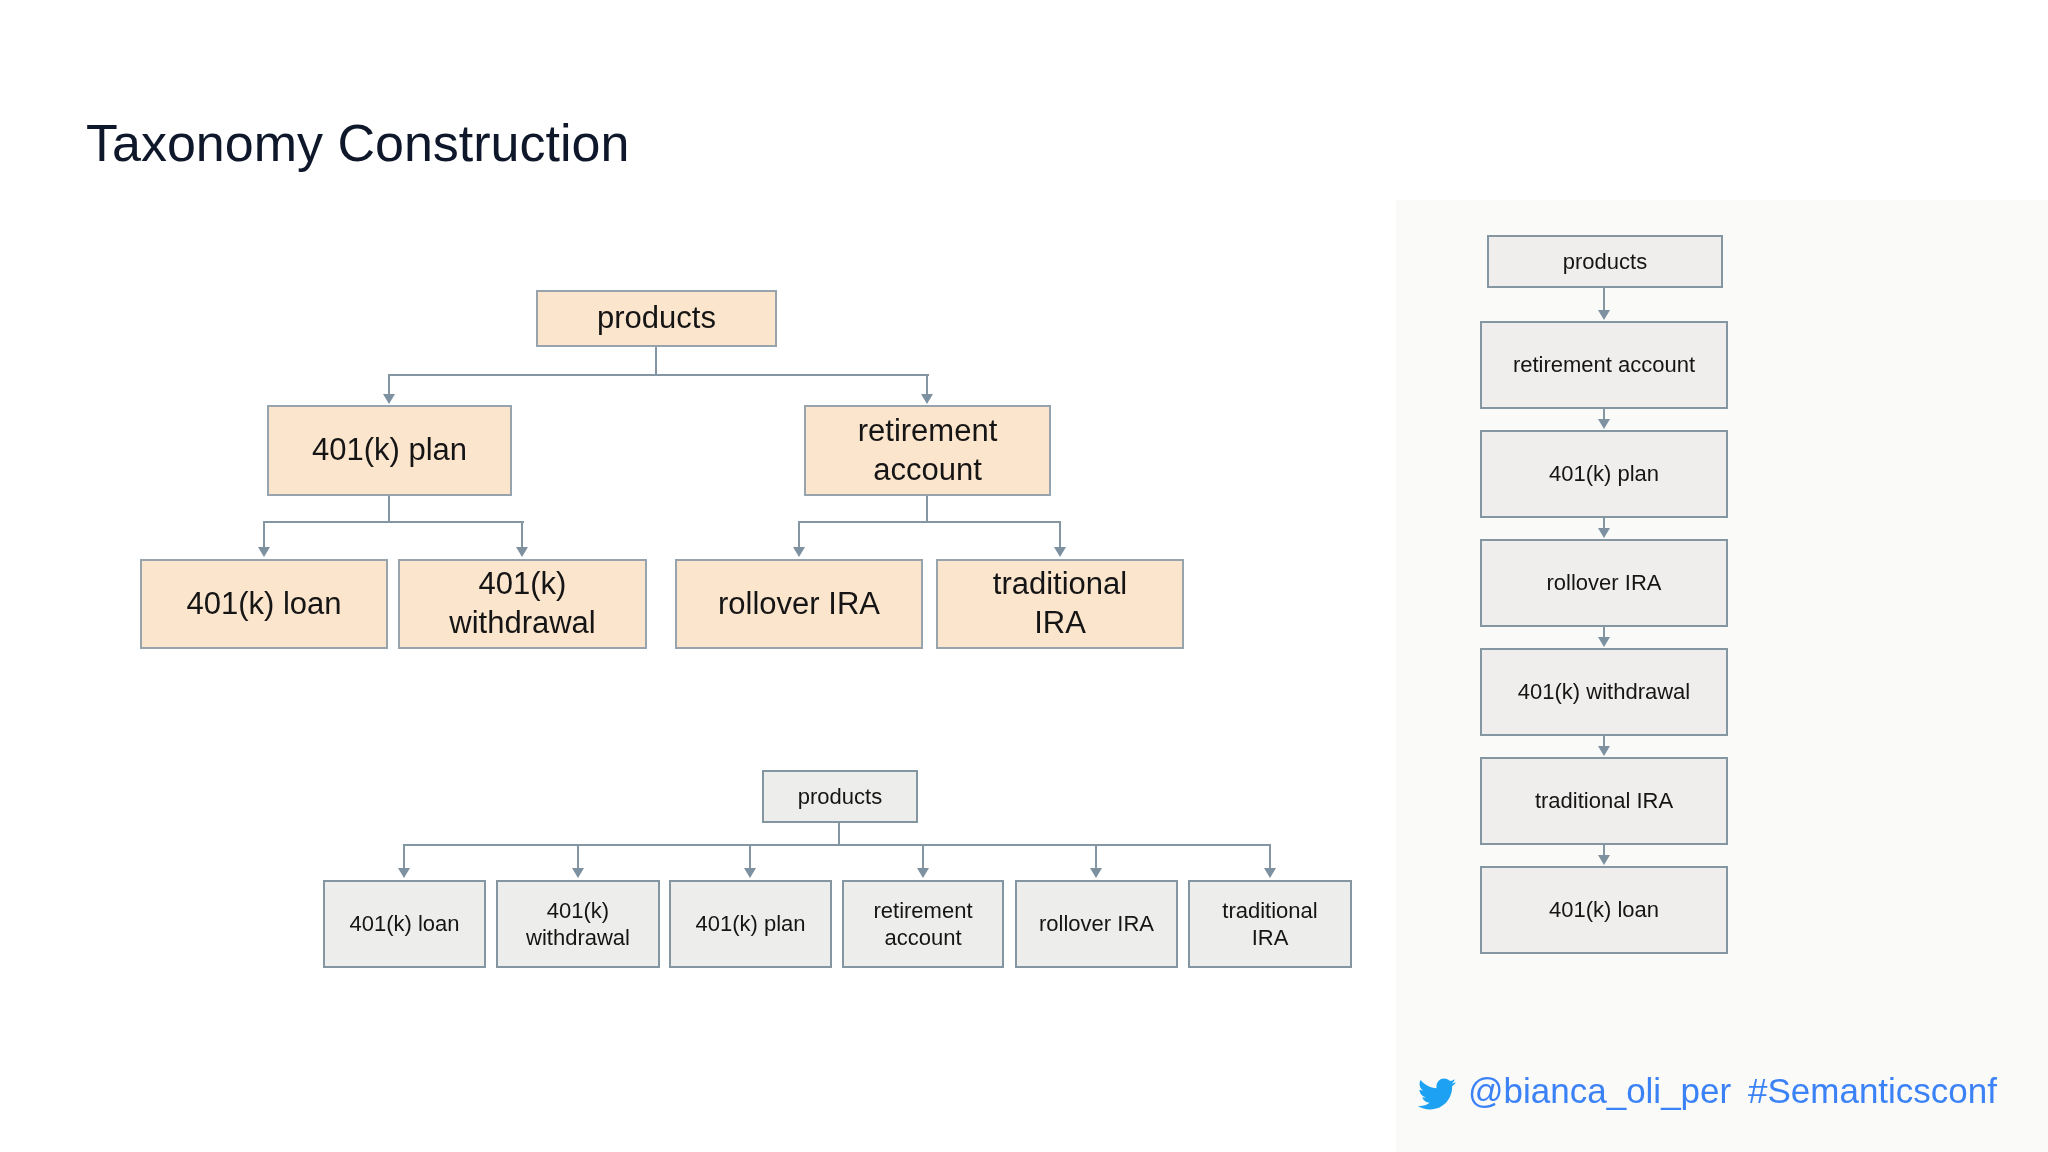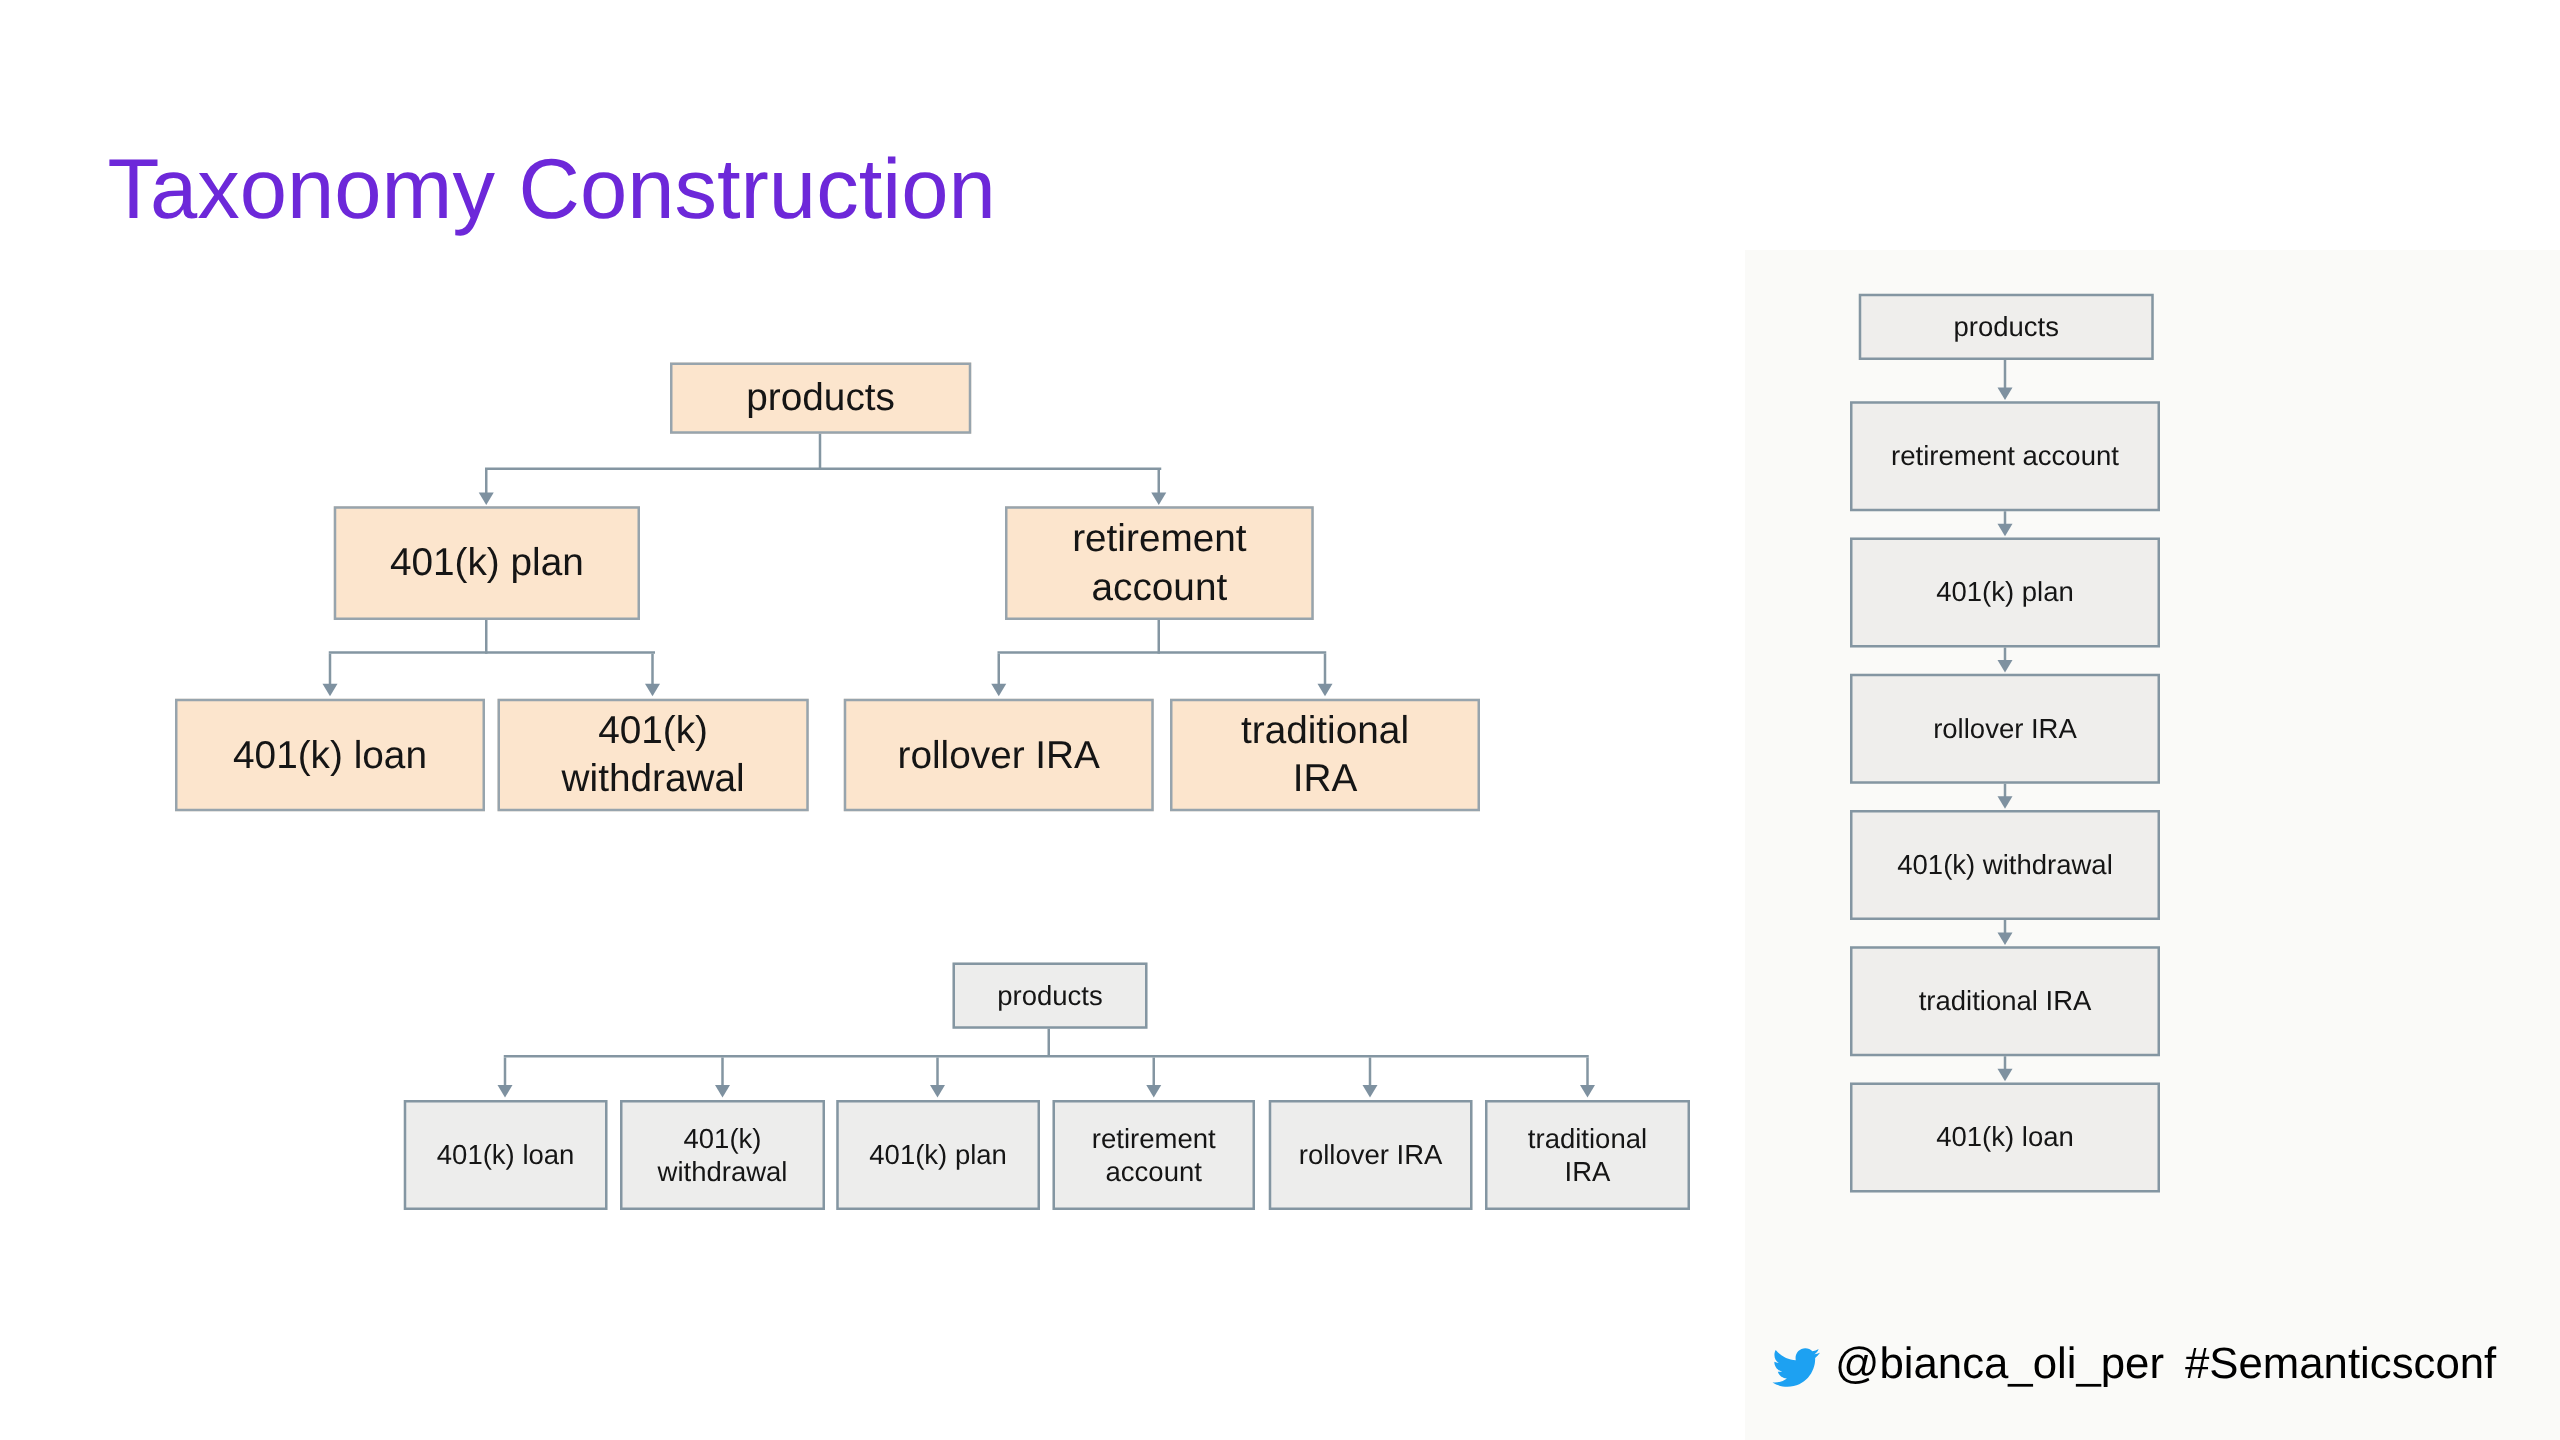--- a/index.html
+++ b/index.html
@@ -12,23 +12,23 @@
     color:#151515;
   }
   .tint{
     position:absolute;
     left:1396px;top:200px;width:652px;height:952px;
     background:#fafaf8;
   }
   .title{
     position:absolute;
     left:86px;top:116px;
-    font-size:68px;
+    font-size:52px;
     line-height:1.05;
-    color:#6d28d9;
+    color:#0f172a;
     white-space:nowrap;
   }
   .box{
     position:absolute;
     box-sizing:border-box;
     display:flex;align-items:center;justify-content:center;
     text-align:center;
     white-space:pre-line;
     border:2px solid #14532d;
   }
@@ -37,21 +37,21 @@
   .chain{background:#efeeec;border-color:#8496a2;font-size:22px;line-height:1.25;}
   .ln{position:absolute;background:#8496a2;}
   .arr{
     position:absolute;width:0;height:0;
     border-left:6px solid transparent;
     border-right:6px solid transparent;
     border-top:10px solid #7e91a0;
   }
   .footer-text{
     position:absolute;top:1071px;
-    font-size:35px;color:#000000;
+    font-size:35px;color:#3b82f6;
     white-space:nowrap;
   }
   .tw-icon{position:absolute;left:1414px;top:1075px;width:46px;height:38px;}
 </style>
 </head>
 <body>
 
 <div class="slide">
 
   <div class="tint"></div>

